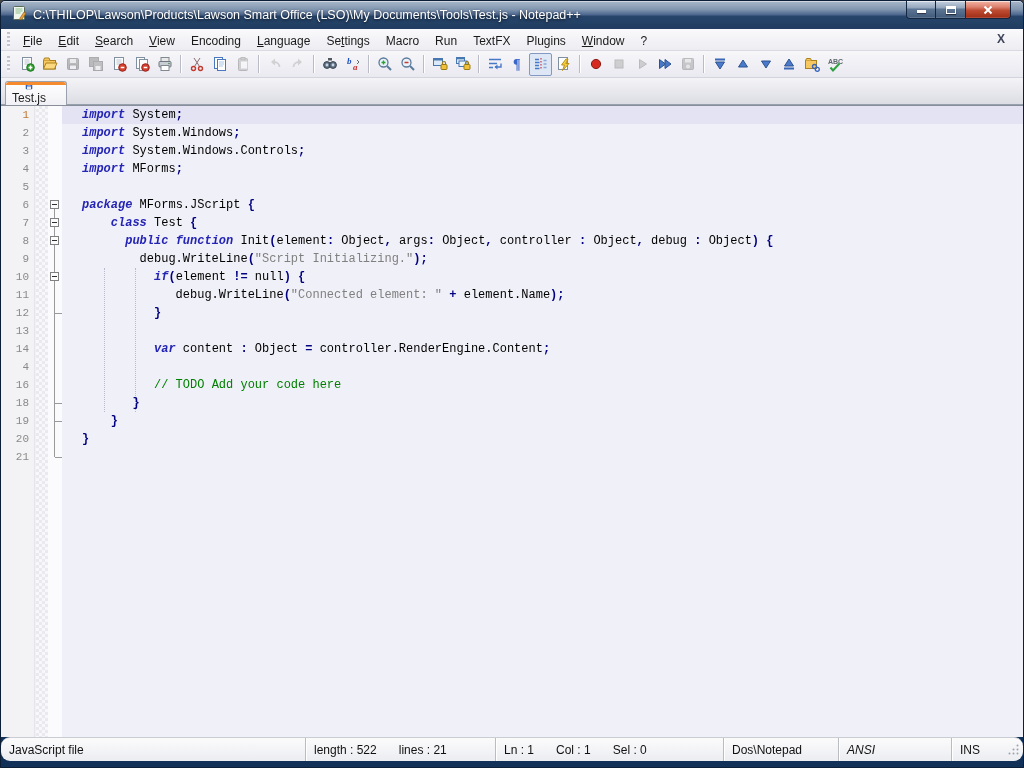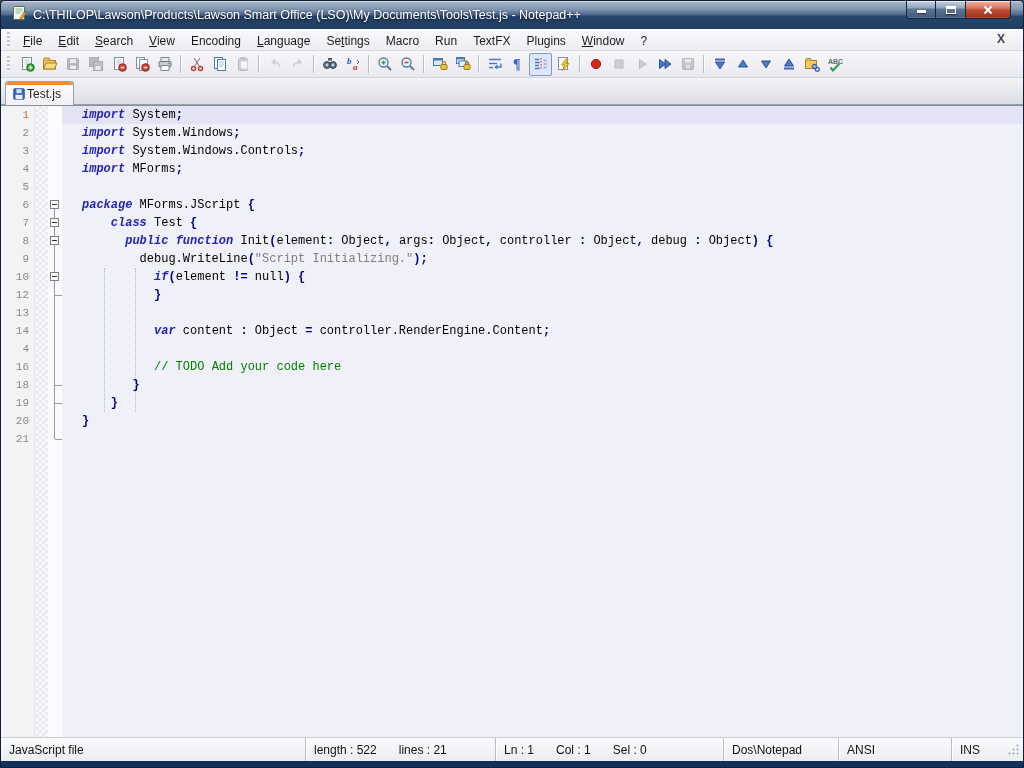--- a/index.html
+++ b/index.html
@@ -36,23 +36,23 @@
   #toolbar{height:27px;display:flex;align-items:center;padding-left:4px;
     background:linear-gradient(180deg,#F7F7FA,#E9E9F0);border-bottom:1px solid #D4D4DC;}
   .tbtn{width:23px;height:23px;display:flex;align-items:center;justify-content:center;border:1px solid transparent;border-radius:2px;}
   .tbtn svg{display:block;}
   .tbtn.disabled{opacity:.42;filter:grayscale(100%);}
   .tbtn.pressed{background:#DDE7F6;border:1px solid #8399C4;}
   .tsep{width:1px;height:18px;background:#B9BCC6;box-shadow:1px 0 0 #FFF;margin:0 4px;}
   
   #tabbar{height:27px;display:flex;align-items:flex-end;padding-left:4px;
     background:linear-gradient(180deg,#F4F4F7 0%,#DCDDE4 100%);border-bottom:1px solid #96A0AC;}
-  .tab{height:24px;margin-bottom:-1px;display:flex;align-items:center;gap:1px;padding:0 12px 0 6px;position:relative;
+  .tab{height:24px;margin-bottom:-1px;display:flex;align-items:center;gap:1px;padding:0 20px 0 6px;position:relative;
     background:linear-gradient(180deg,#FFFFFF 0%,#F1F1F5 100%);
-    border:1px solid #9AA0AC;border-bottom:none;border-radius:3px 3px 0 0;z-index:2;}
+    border:1px solid #9AA0AC;border-bottom:none;border-radius:3px 3px 0 0;z-index:2;flex-direction:column;}
   .tab::before{content:"";position:absolute;top:0;left:0;right:0;height:3px;background:#F68B2E;border-radius:3px 3px 0 0;}
   .tab-label{font-size:12px;color:#202020;}
   
   #editor{position:relative;height:632px;background:#F0F0F8;border-top:1px solid #888E9A;overflow:hidden;}
   .col{position:absolute;top:0;bottom:0;}
   .coln{left:0;width:34px;background:#F3F3F5;border-right:1px solid #E6E6EA;}
   .colb{left:35px;width:12px;background-image:repeating-conic-gradient(#EAEAEE 0% 25%,#F8F8FA 0% 50%);background-size:6px 6px;}
   .colf{left:47px;width:14px;background:#FBFBFD;}
   #lines{position:relative;z-index:1;}
   .row{display:flex;height:18px;line-height:18px;font-family:"Liberation Mono","DejaVu Sans Mono",monospace;font-size:12px;}
@@ -66,21 +66,21 @@
   .o{color:var(--op);font-weight:bold;}
   .s{color:var(--str);}
   .c{color:var(--com);}
   .fv{position:absolute;left:6px;width:1px;background:#9A9A9A;}
   .fh{position:absolute;top:9px;height:1px;left:7px;right:0;background:#9A9A9A;}
   .fbox{position:absolute;left:2px;top:4px;width:9px;height:9px;background:#FCFCFC;border:1px solid #808080;z-index:1;}
   .fbox::before{content:"";position:absolute;left:1px;top:3px;width:5px;height:1px;background:#303030;}
   .guide{position:absolute;width:0;border-left:1px dotted #B9B9CC;z-index:0;}
   
   #statusbar{height:24px;display:flex;align-items:stretch;font-size:12px;color:#111;
-    background:linear-gradient(180deg,#FBFBFC,#ECEDF1);border-top:1px solid #C9CCD2;}
+    background:linear-gradient(180deg,#FBFBFC,#ECEDF1);border-top:1px solid #C9CCD2;border-radius:9px;}
   .sts{display:flex;align-items:center;padding-left:8px;gap:22px;white-space:nowrap;overflow:hidden;}
   .sts + .sts{border-left:1px solid #B9BCC2;box-shadow:inset 1px 0 0 #FFF;}
   #grip-resize{margin-left:auto;align-self:flex-end;padding:2px 3px;}
 </style>
 </head>
 <body>
 
 <div id="win">
 
   <div id="titlebar">
@@ -436,20 +436,28 @@
         </div>
         <div class="row">
           <span class="ln">10</span>
           <span class="bmc"></span>
           <span class="fmc">
             <span class="fv" style="top:0px;height:4px"></span>
             <span class="fv" style="top:13px;height:5px"></span>
             <span class="fbox"></span>
           </span>
           <span class="codeln"><span class="p">          </span><span class="k">if</span><span class="o">(</span><span class="p">element </span><span class="o">!=</span><span class="p"> null</span><span class="o">)</span><span class="p"> </span><span class="o">{</span></span>
+        </div>
+        <div class="row">
+          <span class="ln">11</span>
+          <span class="bmc"></span>
+          <span class="fmc">
+            <span class="fv" style="top:0px;height:18px"></span>
+          </span>
+          <span class="codeln"><span class="p">             debug.WriteLine</span><span class="o">(</span><span class="s">"Connected element: "</span><span class="p"> </span><span class="o">+</span><span class="p"> element.Name</span><span class="o">);</span></span>
         </div>
         <div class="row">
           <span class="ln">12</span>
           <span class="bmc"></span>
           <span class="fmc">
             <span class="fv" style="top:0px;height:18px"></span>
             <span class="fh"></span>
           </span>
           <span class="codeln"><span class="p">          </span><span class="o">}</span></span>
         </div>
@@ -532,21 +540,21 @@
       <span>lines : 21</span>
     </div>
     <div class="sts" style="width:228px;">
       <span>Ln : 1</span>
       <span>Col : 1</span>
       <span>Sel : 0</span>
     </div>
     <div class="sts" style="width:115px;">
         <span>Dos\Notepad</span>
       </div>
-    <div class="sts" style="width:113px;">
+    <div class="sts" style="width:113px;font-style:italic;">
         <span>ANSI</span>
       </div>
     <div class="sts" style="flex:1;">
       <span>INS</span>
       <span id="grip-resize">
         <svg width="13" height="13" viewBox="0 0 13 13">
             <g fill="#9CA2AC">
               <circle cx="10.5" cy="10.5" r="1"></circle>
               <circle cx="10.5" cy="6.5" r="1"></circle>
               <circle cx="6.5" cy="10.5" r="1"></circle>

